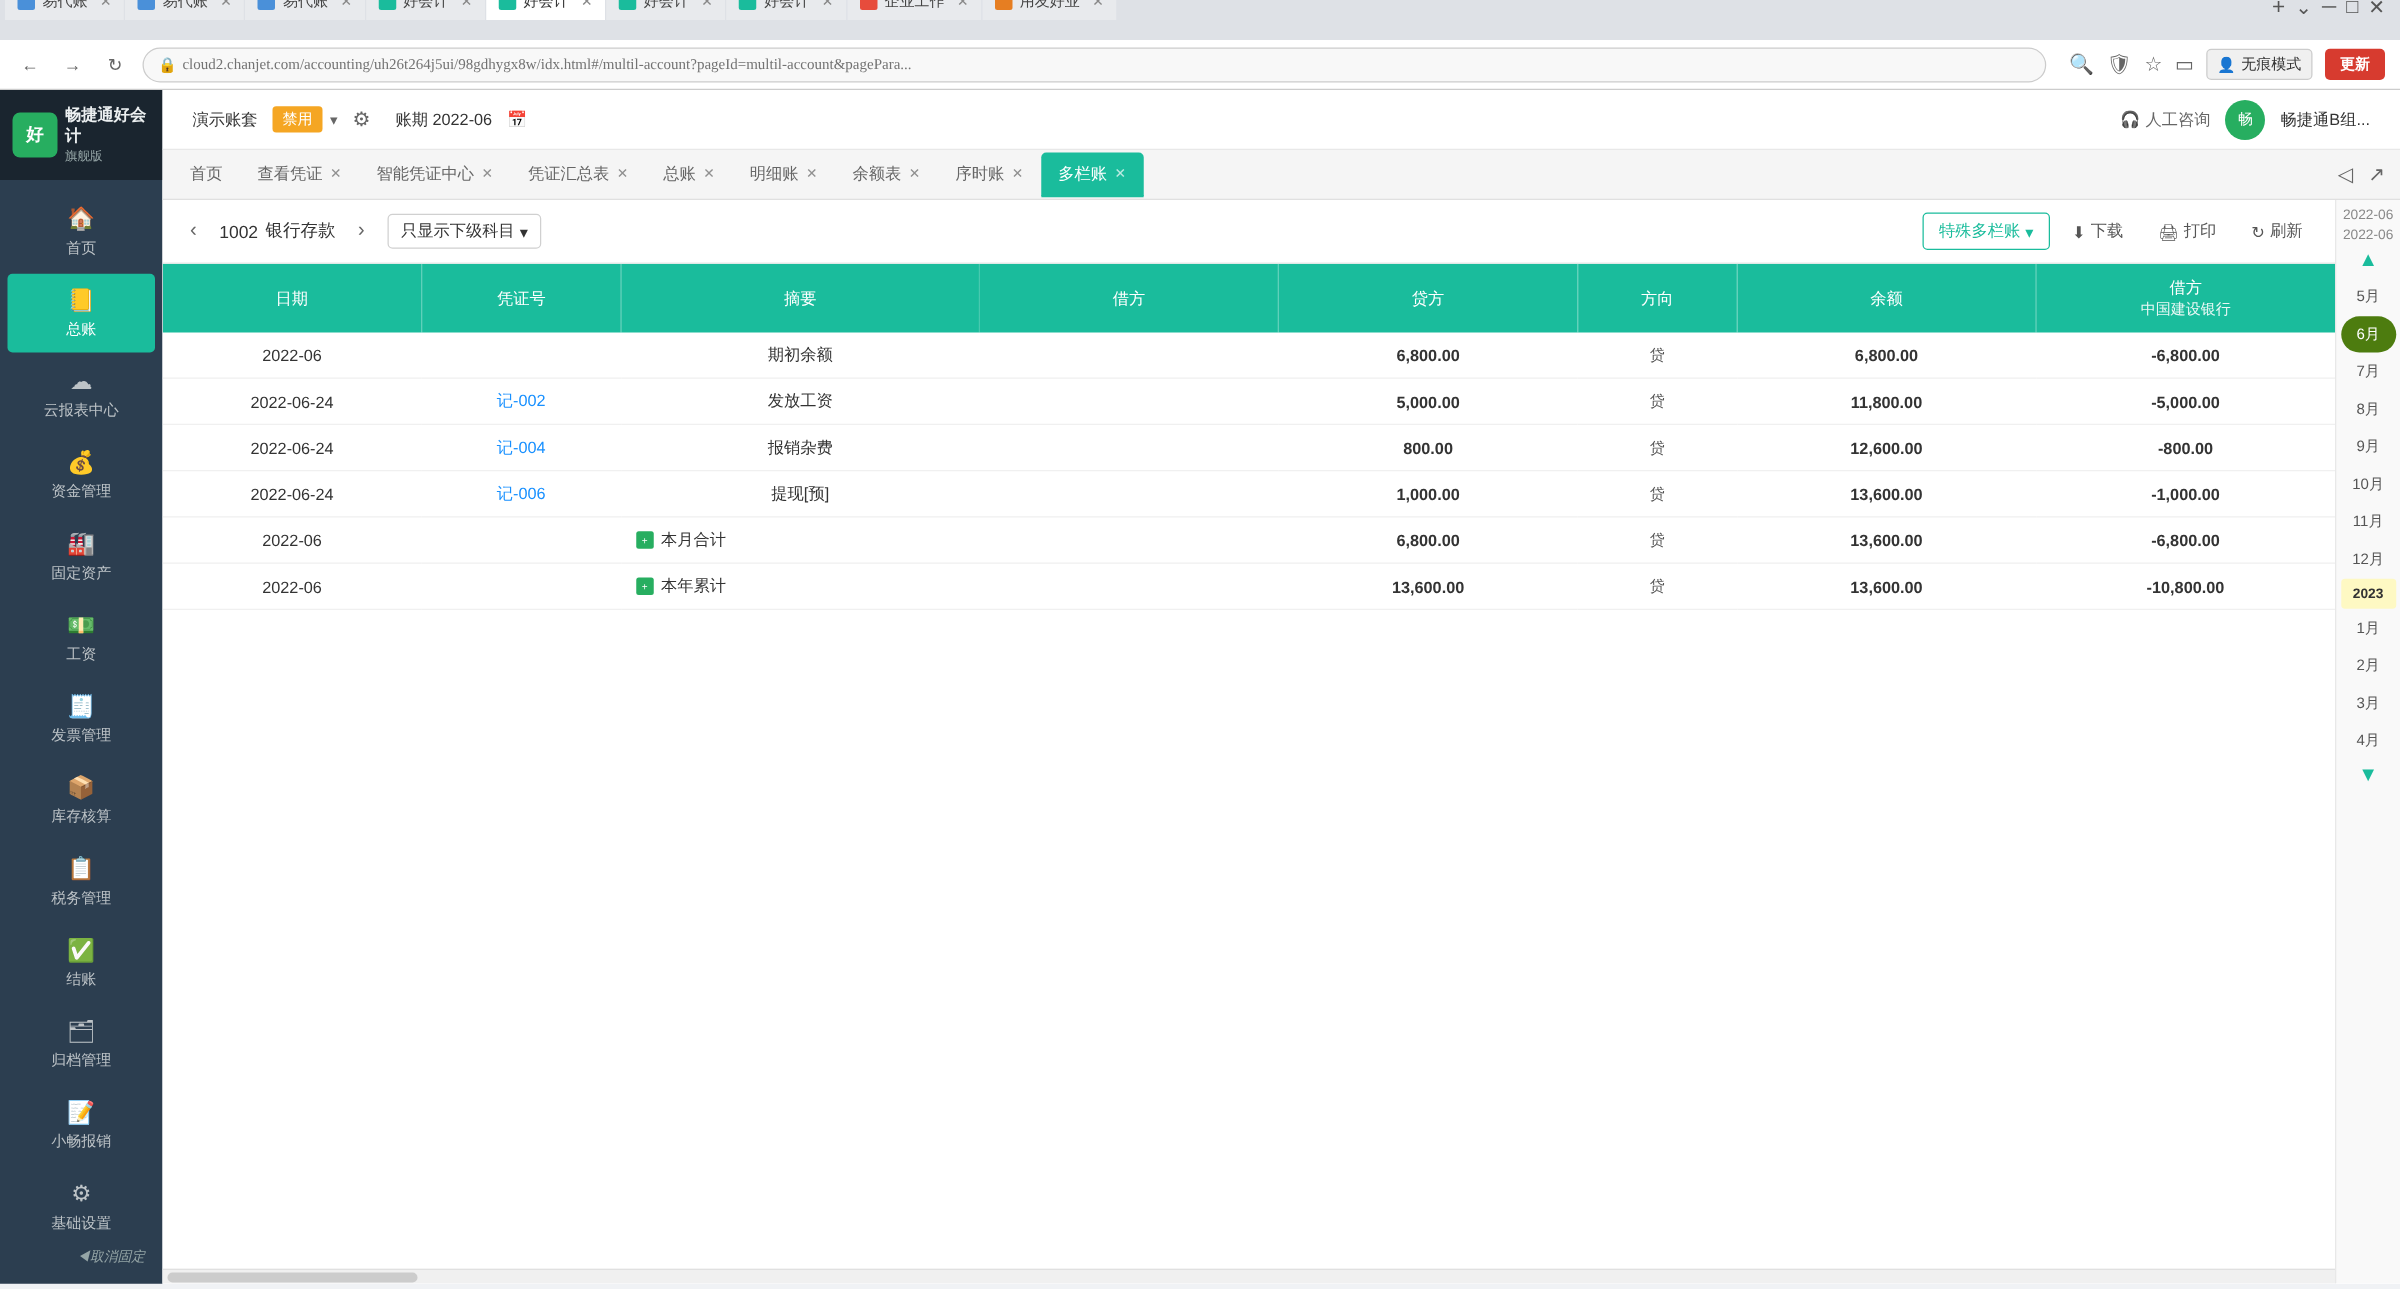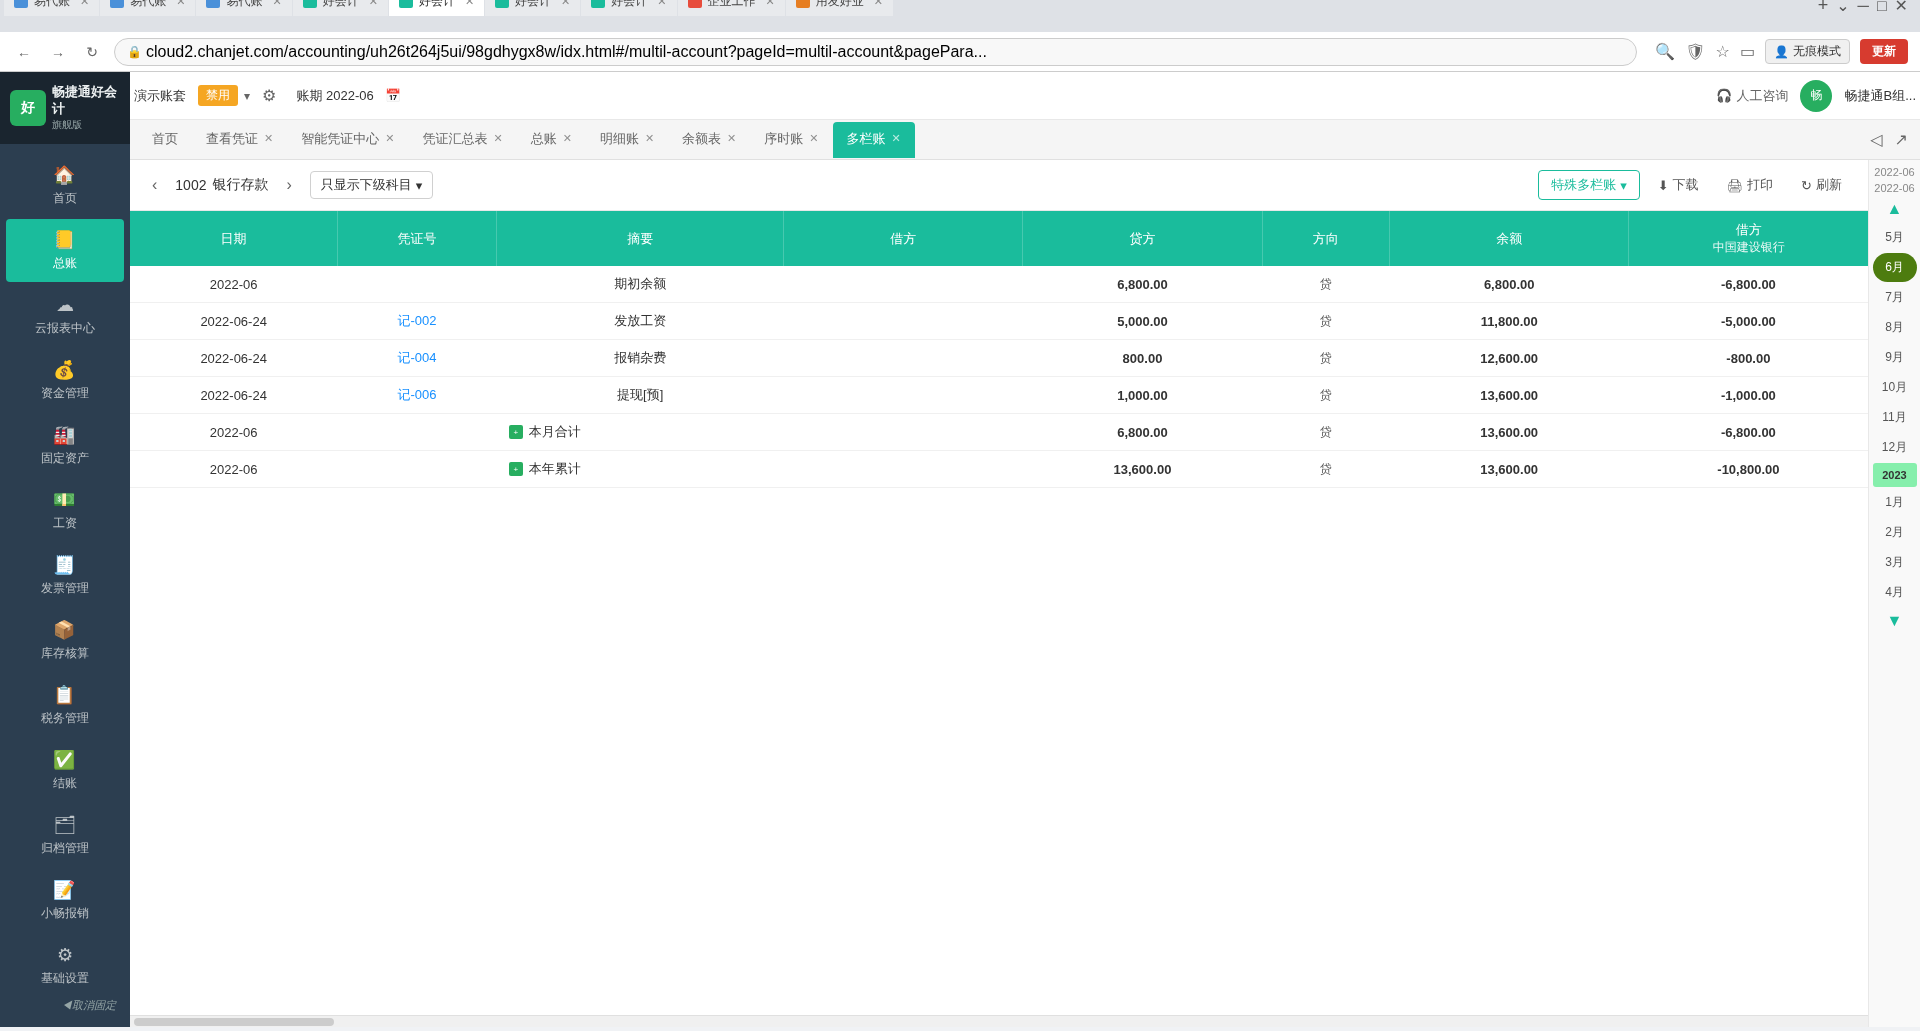--- a/index.html
+++ b/index.html
@@ -15,21 +15,21 @@
     .tab-favicon.teal { background: #1abc9c; }
     .tab-favicon.red { background: #e74c3c; }
     .tab-favicon.orange { background: #e67e22; }
     .tab-close { font-size: 11px; color: #888; cursor: pointer; margin-left: 4px; flex-shrink: 0; }
     .tab-controls { display: flex; align-items: center; margin-left: auto; gap: 8px; padding: 0 8px; }
     .tab-controls span { font-size: 16px; color: #555; cursor: pointer; }
 
     .address-bar { display: flex; align-items: center; height: 40px; background: #fff; border-bottom: 1px solid #ccc; padding: 0 12px; gap: 10px; }
     .nav-btn { width: 24px; height: 24px; border-radius: 50%; display: flex; align-items: center; justify-content: center; color: #666; cursor: pointer; font-size: 14px; }
     .url-bar { flex: 1; height: 28px; border: 1px solid #ccc; border-radius: 14px; padding: 0 12px; font-size: 12px; color: #333; background: #f8f8f8; display: flex; align-items: center; overflow: hidden; white-space: nowrap; }
-    .url-text { color: #000000; font-size: 16px; overflow: hidden; text-overflow: ellipsis; white-space: nowrap; }
+    .url-text { color: #737373; font-size: 12px; overflow: hidden; text-overflow: ellipsis; white-space: nowrap; font-family: Liberation Serif, serif; }
     .addr-right { display: flex; align-items: center; gap: 10px; margin-left: 8px; }
     .addr-icon { font-size: 16px; color: #666; cursor: pointer; }
     .wuhen-btn { background: #f0f0f0; border: 1px solid #ccc; border-radius: 4px; padding: 3px 8px; font-size: 12px; cursor: pointer; color: #333; display: flex; align-items: center; gap: 4px; }
     .update-btn { background: #d73b2f; color: white; border: none; border-radius: 4px; padding: 4px 12px; font-size: 12px; cursor: pointer; font-weight: bold; }
 
     
     .app-container { display: flex; width: 100%; height: calc(1031px - 76px); }
 
     
     .sidebar { width: 130px; background: #2c3e50; display: flex; flex-direction: column; flex-shrink: 0; }
@@ -42,21 +42,21 @@
     .nav-item { display: flex; flex-direction: column; align-items: center; padding: 10px 6px; cursor: pointer; color: #bdc3c7; font-size: 12px; gap: 4px; border-radius: 4px; margin: 2px 6px; }
     .nav-item.active { background: #1abc9c; color: white; }
     .nav-item .nav-icon { font-size: 18px; }
     .sidebar-bottom { padding: 8px; }
     .unfix-btn { display: flex; align-items: center; gap: 4px; color: #95a5a6; font-size: 11px; cursor: pointer; padding: 6px; justify-content: flex-end; font-style: italic; }
 
     
     .main-content { flex: 1; display: flex; flex-direction: column; overflow: hidden; background: #fff; }
 
     
-    .app-header { height: 48px; background: #fff; border-bottom: 1px solid #e8e8e8; display: flex; align-items: center; padding: 0 4px; gap: 12px; }
+    .app-header { height: 48px; background: #fff; border-bottom: 1px solid #e8e8e8; display: flex; align-items: center; padding: 0 24px; gap: 12px; }
     .demo-badge-container { display: flex; align-items: center; gap: 6px; justify-content: space-between; }
     .demo-label { font-size: 13px; color: #333; }
     .demo-badge { background: #f5a623; color: white; padding: 2px 8px; border-radius: 3px; font-size: 12px; }
     .demo-dropdown { display: flex; align-items: center; gap: 2px; cursor: pointer; color: #666; font-size: 12px; }
     .settings-icon { font-size: 16px; color: #666; cursor: pointer; }
     .period-label { font-size: 13px; color: #333; margin-left: 8px; }
     .header-right { margin-left: auto; display: flex; align-items: center; gap: 12px; }
     .consult-btn { display: flex; align-items: center; gap: 4px; color: #666; font-size: 13px; cursor: pointer; }
     .user-avatar { width: 32px; height: 32px; border-radius: 50%; background: #27ae60; display: flex; align-items: center; justify-content: center; color: white; font-size: 12px; }
     .user-name { font-size: 13px; color: #333; cursor: pointer; }
@@ -105,21 +105,21 @@
     .td-left { text-align: left; }
     .voucher-link { color: #1890ff; cursor: pointer; text-decoration: none; }
     .direction-badge { font-size: 12px; color: #555; }
     .summary-with-icon { display: flex; align-items: center; gap: 6px; }
     .green-dot { width: 14px; height: 14px; background: #27ae60; border-radius: 2px; display: flex; align-items: center; justify-content: center; color: white; font-size: 8px; flex-shrink: 0; }
 
     
     .month-panel { width: 52px; background: #f9f9f9; border-left: 1px solid #e8e8e8; display: flex; flex-direction: column; align-items: center; overflow-y: auto; padding: 4px 0; }
     .month-item { width: 44px; padding: 6px 4px; text-align: center; font-size: 12px; color: #555; cursor: pointer; border-radius: 3px; margin: 1px 0; white-space: nowrap; }
     .month-item.active { background: #4d7c0f; color: white; border-radius: 20px; }
-    .month-item.year-label { font-weight: bold; color: #333; font-size: 11px; background: #86efac; border-radius: 3px; }
+    .month-item.year-label { font-weight: bold; color: #333; font-size: 11px; background: #fef9c3; border-radius: 3px; }
     .month-scroll-up, .month-scroll-down { color: #1abc9c; font-size: 16px; cursor: pointer; padding: 4px; }
     .panel-date { font-size: 11px; color: #888; padding: 2px; }
 
     
     .horizontal-scroll { height: 12px; background: #f0f0f0; border-top: 1px solid #e0e0e0; display: flex; align-items: center; padding: 0 4px; }
     .scroll-thumb { width: 200px; height: 8px; background: #ccc; border-radius: 4px; cursor: pointer; }
     .ctrl-btn { font-size: 16px; color: #666; cursor: pointer; padding: 2px 4px; }
   </style>
 </head>
 <body>

